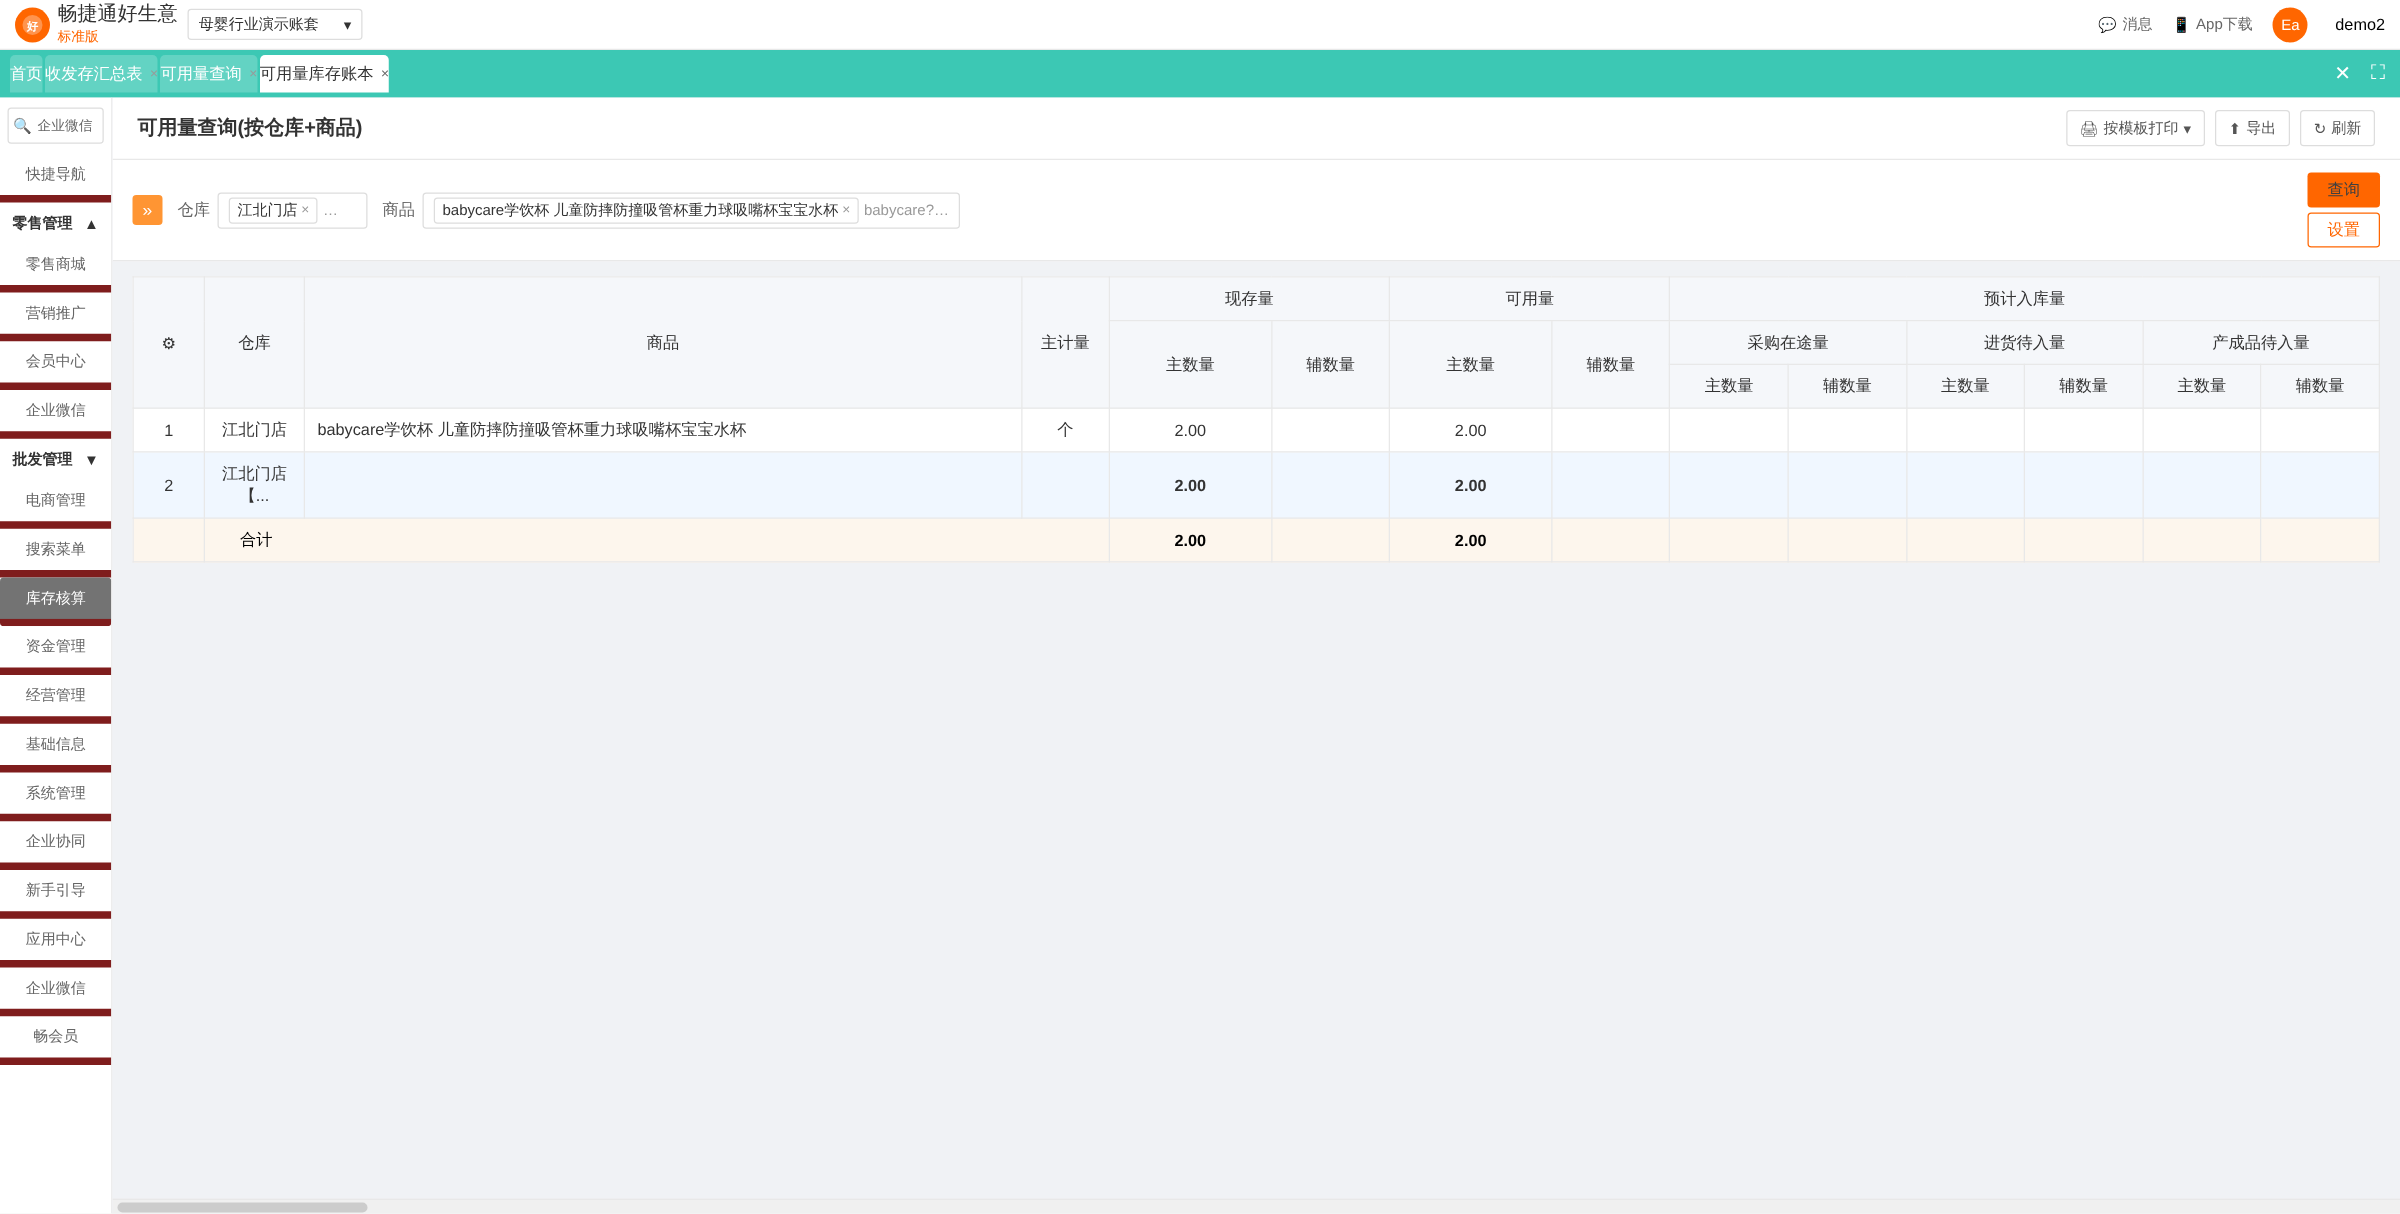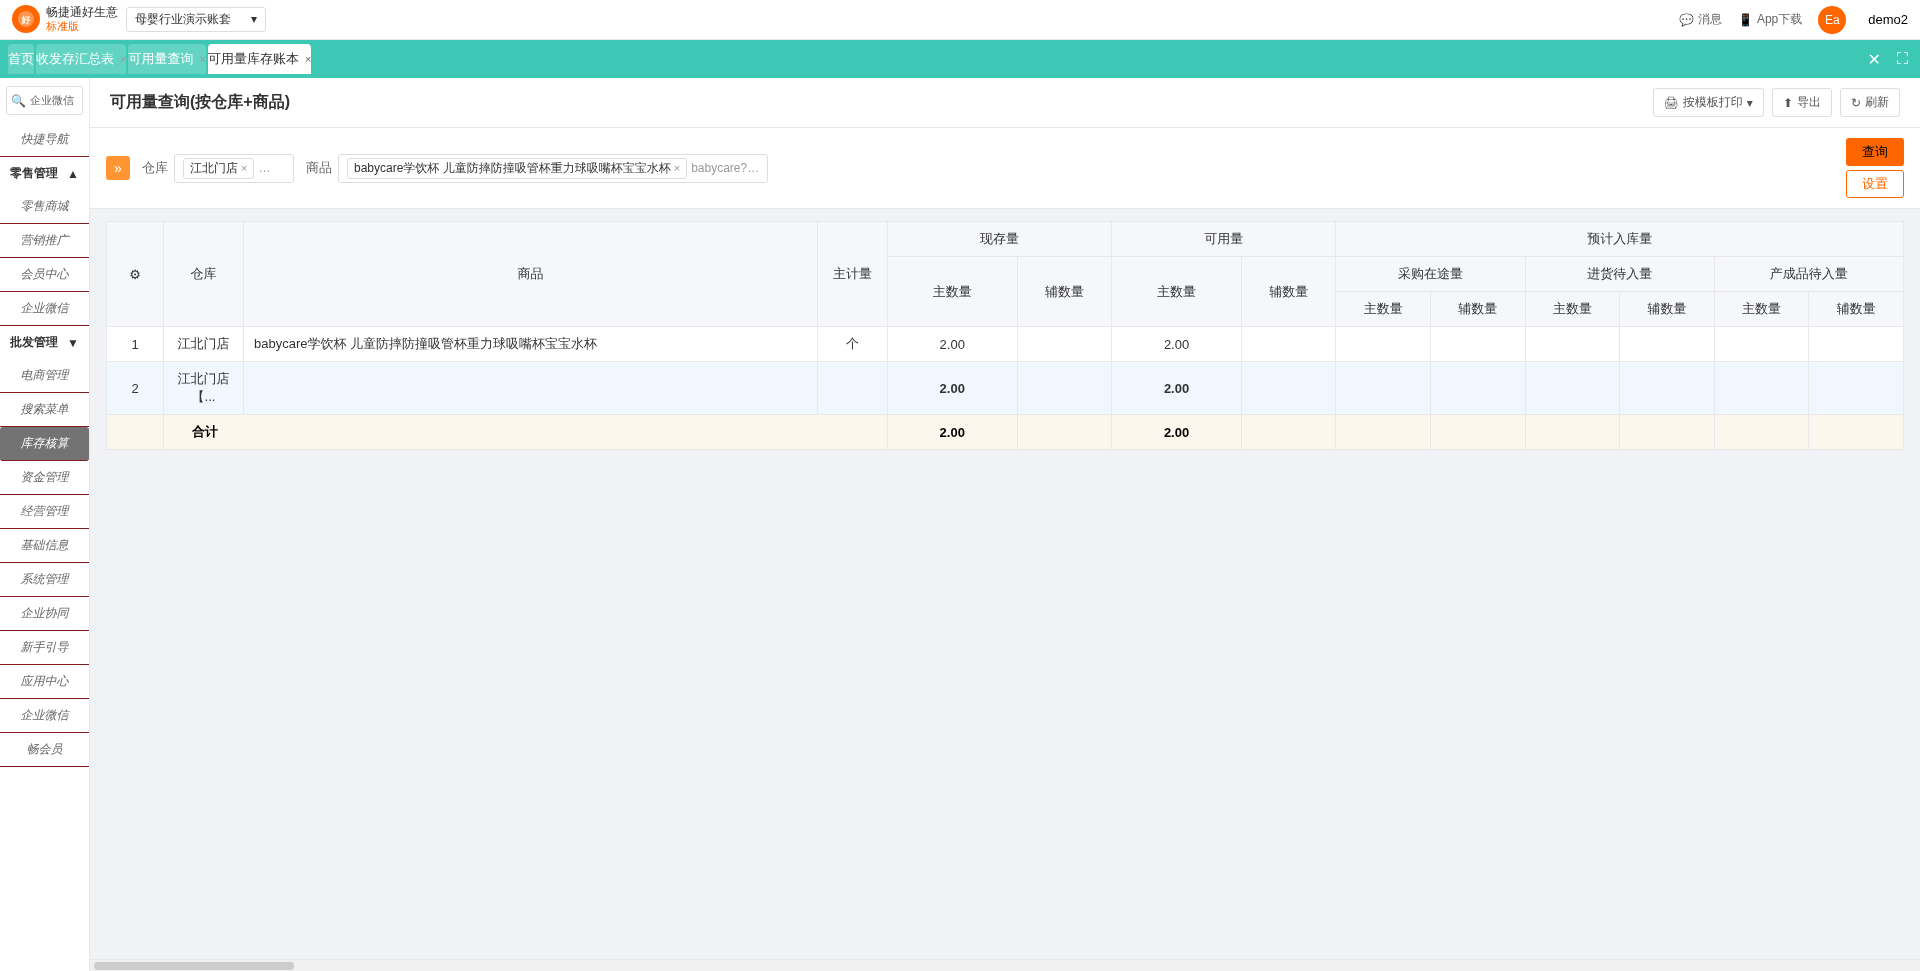--- a/index.html
+++ b/index.html
@@ -12,21 +12,21 @@
       display: flex;
       align-items: center;
       justify-content: space-between;
       border-bottom: 1px solid #e8e8e8;
       padding: 0 12px;
       flex-shrink: 0;
     }
     .top-bar-left { display: flex; align-items: center; gap: 8px; }
     .logo-area { display: flex; align-items: center; gap: 6px; }
     .logo-icon { width: 28px; height: 28px; background: #ff6600; border-radius: 50%; display: flex; align-items: center; justify-content: center; }
-    .logo-text { font-size: 12px; color: #333; line-height: 1.2; }
+    .logo-text { font-size: 16px; color: #333; line-height: 1.2; }
     .logo-sub { font-size: 11px; color: #ff6600; }
     .industry-selector {
       display: flex; align-items: center; gap: 4px;
       border: 1px solid #ddd; border-radius: 3px; padding: 3px 8px;
       font-size: 12px; color: #333; cursor: pointer; background: #fff;
       min-width: 140px;
     }
     .top-bar-right { display: flex; align-items: center; gap: 16px; }
     .top-btn { display: flex; align-items: center; gap: 4px; font-size: 12px; color: #666; cursor: pointer; }
     .user-avatar { width: 28px; height: 28px; border-radius: 50%; background: #ff6600; display: flex; align-items: center; justify-content: center; color: #fff; font-size: 12px; }
@@ -69,22 +69,21 @@
       flex-shrink: 0;
       overflow-y: auto;
     }
     .sidebar-search { padding: 8px 6px; }
     .sidebar-search-btn {
       width: 100%; padding: 6px 4px; border: 1px solid #ddd; border-radius: 3px;
       display: flex; align-items: center; gap: 4px; cursor: pointer; font-size: 12px; color: #666; background: #fff;
     }
     .sidebar-nav-item {
       padding: 8px 6px; text-align: center; cursor: pointer; font-size: 12px; color: #666;
-      border-bottom: 1px solid #7f1d1d;
-      font-style: italic;
+      border-bottom: 6px solid #7f1d1d;
     }
     .sidebar-section {
       display: flex; align-items: center; justify-content: space-between;
       padding: 8px 10px; cursor: pointer; font-size: 12px; color: #333; font-weight: bold;
     }
 
     
     .content-area { flex: 1; display: flex; flex-direction: column; overflow: hidden; background: #f0f2f5; }
 
     
@@ -123,21 +122,21 @@
       border: 1px solid #ddd; border-radius: 3px; padding: 3px 8px;
       min-width: 120px; min-height: 28px; background: #fff; cursor: pointer;
     }
     .filter-tag {
       background: #fff; border: 1px solid #ddd; border-radius: 3px;
       padding: 1px 6px; font-size: 12px; color: #333; display: flex; align-items: center; gap: 3px;
     }
     .filter-tag .remove-tag { color: #999; cursor: pointer; font-size: 11px; }
     .filter-ellipsis { color: #999; font-size: 12px; }
     .btn-query {
-      background: #ff6600; color: #000000; border: none; border-radius: 3px;
+      background: #ff6600; color: #404040; border: none; border-radius: 3px;
       padding: 5px 16px; cursor: pointer; font-size: 13px;
     }
     .btn-settings {
       background: #fff; color: #ff6600; border: 1px solid #ff6600; border-radius: 3px;
       padding: 4px 12px; cursor: pointer; font-size: 13px;
     }
 
     
     .table-area { flex: 1; overflow-y: auto; padding: 12px 16px 0; display: flex; flex-direction: column; }
     .data-table { width: 100%; border-collapse: collapse; background: #fff; font-size: 13px; }
@@ -146,21 +145,21 @@
     .data-table tbody td { color: #333; }
     .th-group { background: #f0f2f5; font-weight: bold; }
     .settings-col { width: 30px; }
     .col-warehouse { width: 80px; }
     .col-goods { min-width: 200px; }
     .col-unit { width: 70px; }
     .num-cell { text-align: right; }
     .footer-row {
       width: 100%; background: #fdf6ed; border-top: 1px solid #e8e8e8;
     }
-    .footer-row td { background: #fdf6ed; font-weight: bold; padding: 8px 28px; }
+    .footer-row td { background: #fdf6ed; font-weight: normal; padding: 8px 28px; }
 
     
     .scroll-bar-area {
       height: 12px; background: #f0f0f0; border-top: 1px solid #e8e8e8;
       display: flex; align-items: center; padding: 2px 4px;
       flex-shrink: 0;
     }
     .scroll-thumb {
       width: 200px; height: 8px; background: #ccc; border-radius: 4px; cursor: pointer;
     }

